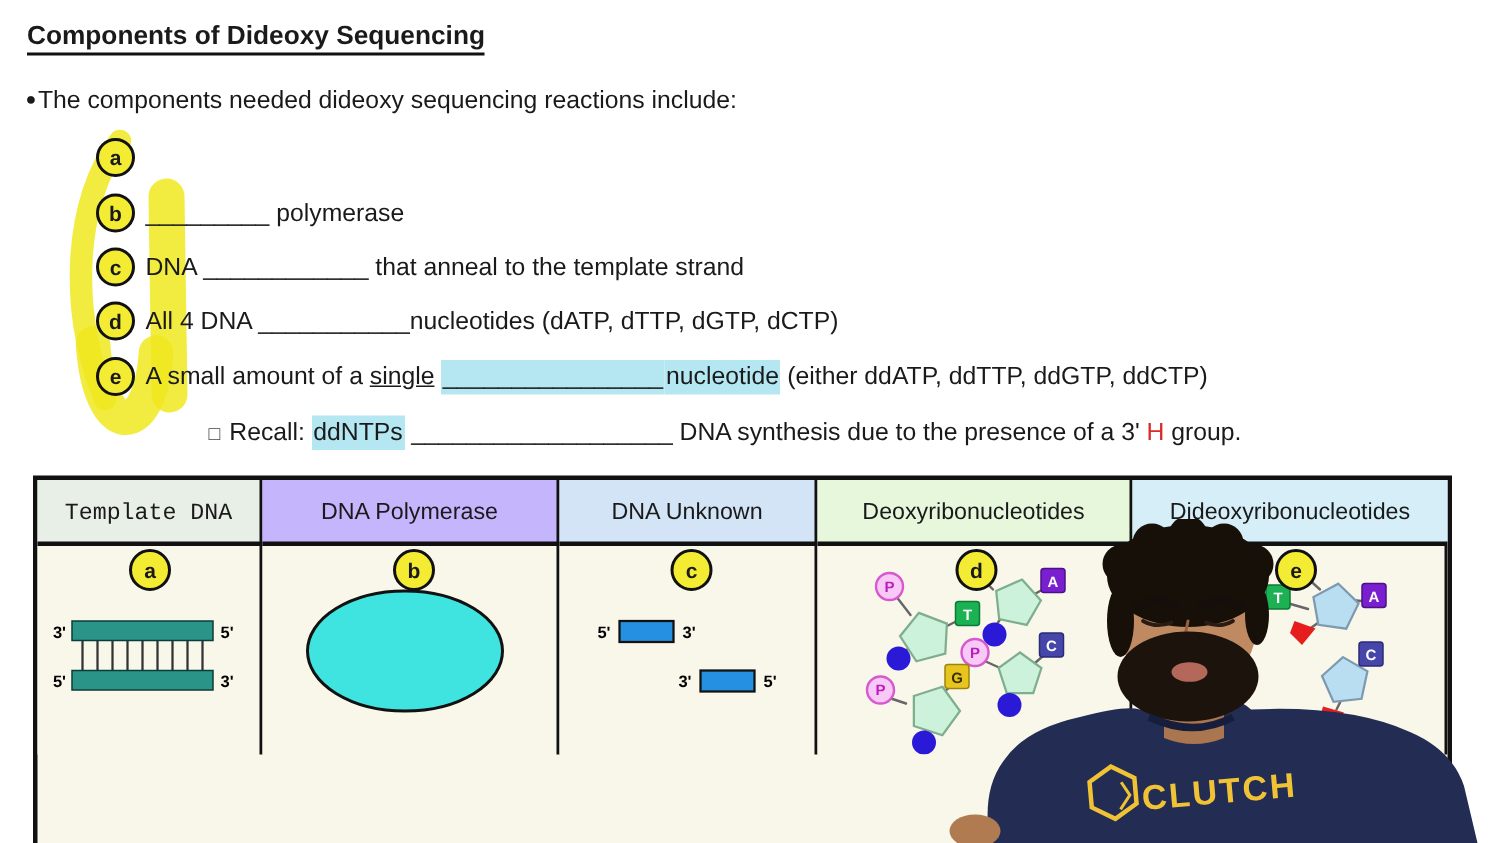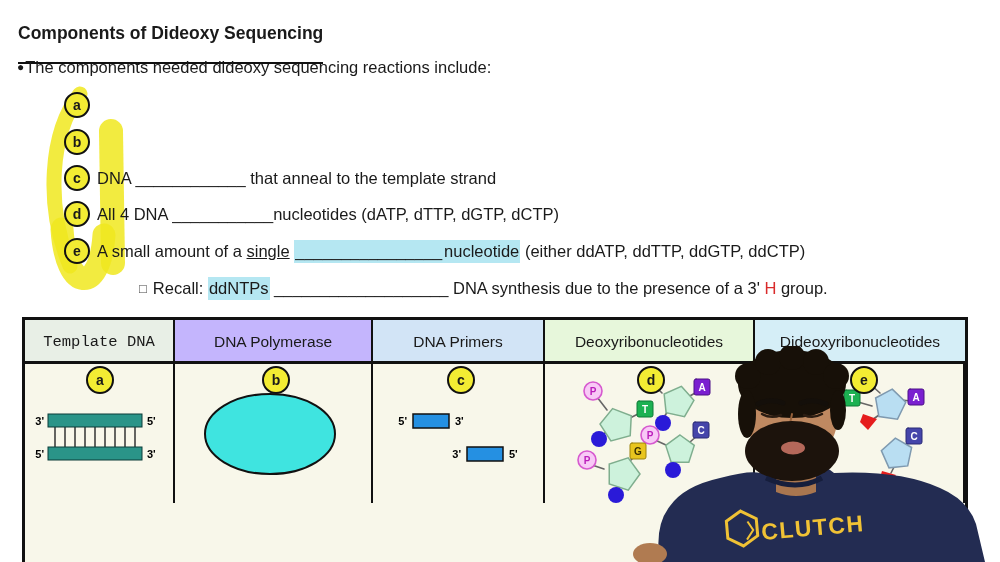--- a/index.html
+++ b/index.html
@@ -1,21 +1,21 @@
 <!DOCTYPE html>
 <html><head>
 <meta charset="utf-8">
 <style>
   html,body{margin:0;padding:0;}
   body{width:1000px;height:562px;background:#ffffff;font-family:"Liberation Sans",sans-serif;color:#1a1a1a;position:relative;overflow:hidden;}
   .slide{position:absolute;inset:0;overflow:hidden;}
 
   
-  .page-title{position:absolute;left:18px;top:23px;margin:0;font-size:17.5px;font-weight:bold;
-    border-bottom:2px solid #111;padding-bottom:18px;z-index:2;}
+  .page-title{position:absolute;left:18px;top:13px;margin:0;font-size:17.5px;font-weight:bold;
+    border-bottom:2px solid #111;padding-bottom:1px;z-index:2;}
   .intro{position:absolute;left:17px;top:58px;font-size:16.5px;z-index:2;white-space:nowrap;}
   .intro .bullet{font-size:12px;vertical-align:2px;margin-right:1px;}
 
   
   .hl-svg{position:absolute;left:0;top:0;z-index:1;}
 
   
   .lrow{position:absolute;left:64px;height:28px;display:flex;align-items:center;z-index:2;white-space:nowrap;font-size:16.5px;}
   .lcircle{width:26px;height:26px;border-radius:50%;background:#f3ec33;border:2px solid #111;
     display:inline-flex;align-items:center;justify-content:center;font-weight:bold;font-size:14px;
@@ -64,20 +64,21 @@
   <div class="intro">
     <span class="bullet">●</span><span>The components needed dideoxy sequencing reactions include:</span>
   </div>
 
   <div class="lrow" style="top:91px">
     <span class="lcircle">a</span>
   </div>
 
   <div class="lrow" style="top:128px">
     <span class="lcircle">b</span>
+    <span><span>_________</span><span> polymerase</span></span>
   </div>
 
   <div class="lrow" style="top:164px">
     <span class="lcircle">c</span>
     <span><span>DNA </span><span>____________</span><span> that anneal to the template strand</span></span>
   </div>
 
   <div class="lrow" style="top:200px">
     <span class="lcircle">d</span>
     <span><span>All 4 DNA </span><span>___________</span><span>nucleotides (dATP, dTTP, dGTP, dCTP)</span></span>
@@ -91,21 +92,21 @@
   <div class="lrow recall-row" style="top:274px">
     <span class="sq-bullet">□</span>
     <span><span class="it">Recall: </span><span class="it cyan-hl">ddNTPs</span><span> </span><span>___________________</span><span> DNA synthesis due to the presence of a 3' </span><span class="red-letter">H</span><span> group.</span></span>
   </div>
 
   <div class="ctable">
 
     <div class="tbl-headers">
       <div class="hcell c0">Template DNA</div>
       <div class="hcell c1">DNA Polymerase</div>
-      <div class="hcell c2">DNA Primers</div>
+      <div class="hcell c2">DNA Unknown</div>
       <div class="hcell c3">Deoxyribonucleotides</div>
       <div class="hcell c4">Dideoxyribonucleotides</div>
     </div>
 
     <div class="tbl-body">
       <div class="bcell"></div>
       <div class="bcell"></div>
       <div class="bcell"></div>
       <div class="bcell"></div>
       <div class="bcell"></div>

